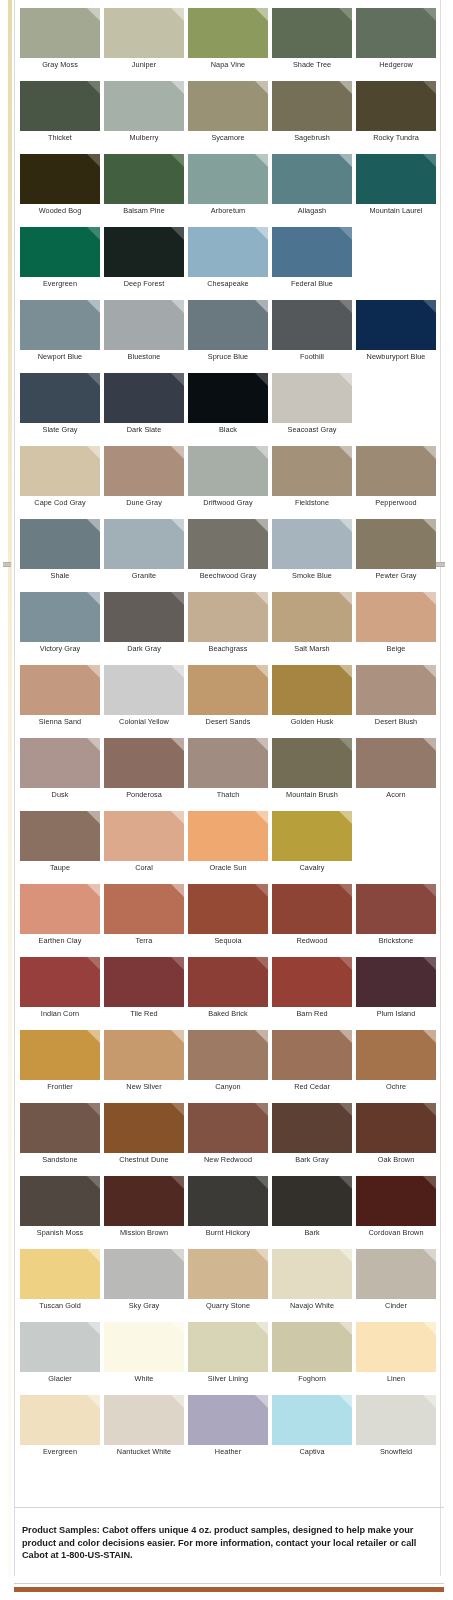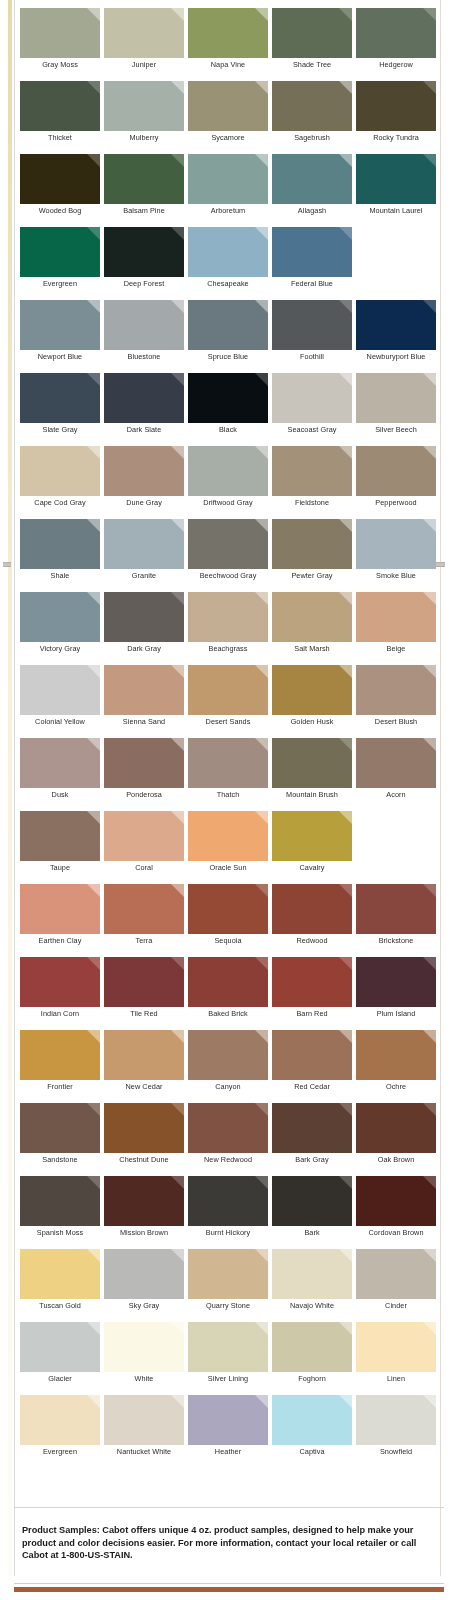--- a/index.html
+++ b/index.html
@@ -364,27 +364,20 @@
           </div>
           <div class="chip-label">Black</div>
         </div>
         <div class="swatch-cell">
           <div class="chip-wrap">
             <div class="chip" style="background: rgb(200, 195, 187);"></div>
             <div class="fold"></div>
           </div>
           <div class="chip-label">Seacoast Gray</div>
         </div>
-        <div class="swatch-cell">
-          <div class="chip-wrap">
-            <div class="chip" style="background: rgb(186, 179, 165);"></div>
-            <div class="fold"></div>
-          </div>
-          <div class="chip-label">Silver Beech</div>
-        </div>
       </div>
       <div class="swatch-row">
         <div class="swatch-cell">
           <div class="chip-wrap">
             <div class="chip" style="background: rgb(212, 196, 167);"></div>
             <div class="fold"></div>
           </div>
           <div class="chip-label">Cape Cod Gray</div>
         </div>
         <div class="swatch-cell">
@@ -433,32 +426,32 @@
         </div>
         <div class="swatch-cell">
           <div class="chip-wrap">
             <div class="chip" style="background: rgb(117, 114, 106);"></div>
             <div class="fold"></div>
           </div>
           <div class="chip-label">Beechwood Gray</div>
         </div>
         <div class="swatch-cell">
           <div class="chip-wrap">
+            <div class="chip" style="background: rgb(166, 181, 189);"></div>
+            <div class="fold"></div>
+          </div>
+          <div class="chip-label">Smoke Blue</div>
+        </div>
+        <div class="swatch-cell">
+          <div class="chip-wrap">
             <div class="chip" style="background: rgb(133, 122, 99);"></div>
             <div class="fold"></div>
           </div>
           <div class="chip-label">Pewter Gray</div>
         </div>
-        <div class="swatch-cell">
-          <div class="chip-wrap">
-            <div class="chip" style="background: rgb(166, 181, 189);"></div>
-            <div class="fold"></div>
-          </div>
-          <div class="chip-label">Smoke Blue</div>
-        </div>
       </div>
       <div class="swatch-row">
         <div class="swatch-cell">
           <div class="chip-wrap">
             <div class="chip" style="background: rgb(125, 145, 154);"></div>
             <div class="fold"></div>
           </div>
           <div class="chip-label">Victory Gray</div>
         </div>
         <div class="swatch-cell">
@@ -486,34 +479,34 @@
           <div class="chip-wrap">
             <div class="chip" style="background: rgb(208, 163, 133);"></div>
             <div class="fold"></div>
           </div>
           <div class="chip-label">Beige</div>
         </div>
       </div>
       <div class="swatch-row">
         <div class="swatch-cell">
           <div class="chip-wrap">
+            <div class="chip" style="background: rgb(195, 154, 127);"></div>
+            <div class="fold"></div>
+          </div>
+          <div class="chip-label">Sienna Sand</div>
+        </div>
+        <div class="swatch-cell">
+          <div class="chip-wrap">
             <div class="chip" style="background: rgb(204, 204, 204);"></div>
             <div class="fold"></div>
           </div>
           <div class="chip-label">Colonial Yellow</div>
         </div>
         <div class="swatch-cell">
           <div class="chip-wrap">
-            <div class="chip" style="background: rgb(195, 154, 127);"></div>
-            <div class="fold"></div>
-          </div>
-          <div class="chip-label">Sienna Sand</div>
-        </div>
-        <div class="swatch-cell">
-          <div class="chip-wrap">
             <div class="chip" style="background: rgb(192, 154, 109);"></div>
             <div class="fold"></div>
           </div>
           <div class="chip-label">Desert Sands</div>
         </div>
         <div class="swatch-cell">
           <div class="chip-wrap">
             <div class="chip" style="background: rgb(166, 133, 67);"></div>
             <div class="fold"></div>
           </div>
@@ -674,21 +667,21 @@
             <div class="chip" style="background: rgb(200, 149, 65);"></div>
             <div class="fold"></div>
           </div>
           <div class="chip-label">Frontier</div>
         </div>
         <div class="swatch-cell">
           <div class="chip-wrap">
             <div class="chip" style="background: rgb(198, 154, 108);"></div>
             <div class="fold"></div>
           </div>
-          <div class="chip-label">New Cedar</div>
+          <div class="chip-label">New Silver</div>
         </div>
         <div class="swatch-cell">
           <div class="chip-wrap">
             <div class="chip" style="background: rgb(157, 122, 99);"></div>
             <div class="fold"></div>
           </div>
           <div class="chip-label">Canyon</div>
         </div>
         <div class="swatch-cell">
           <div class="chip-wrap">

